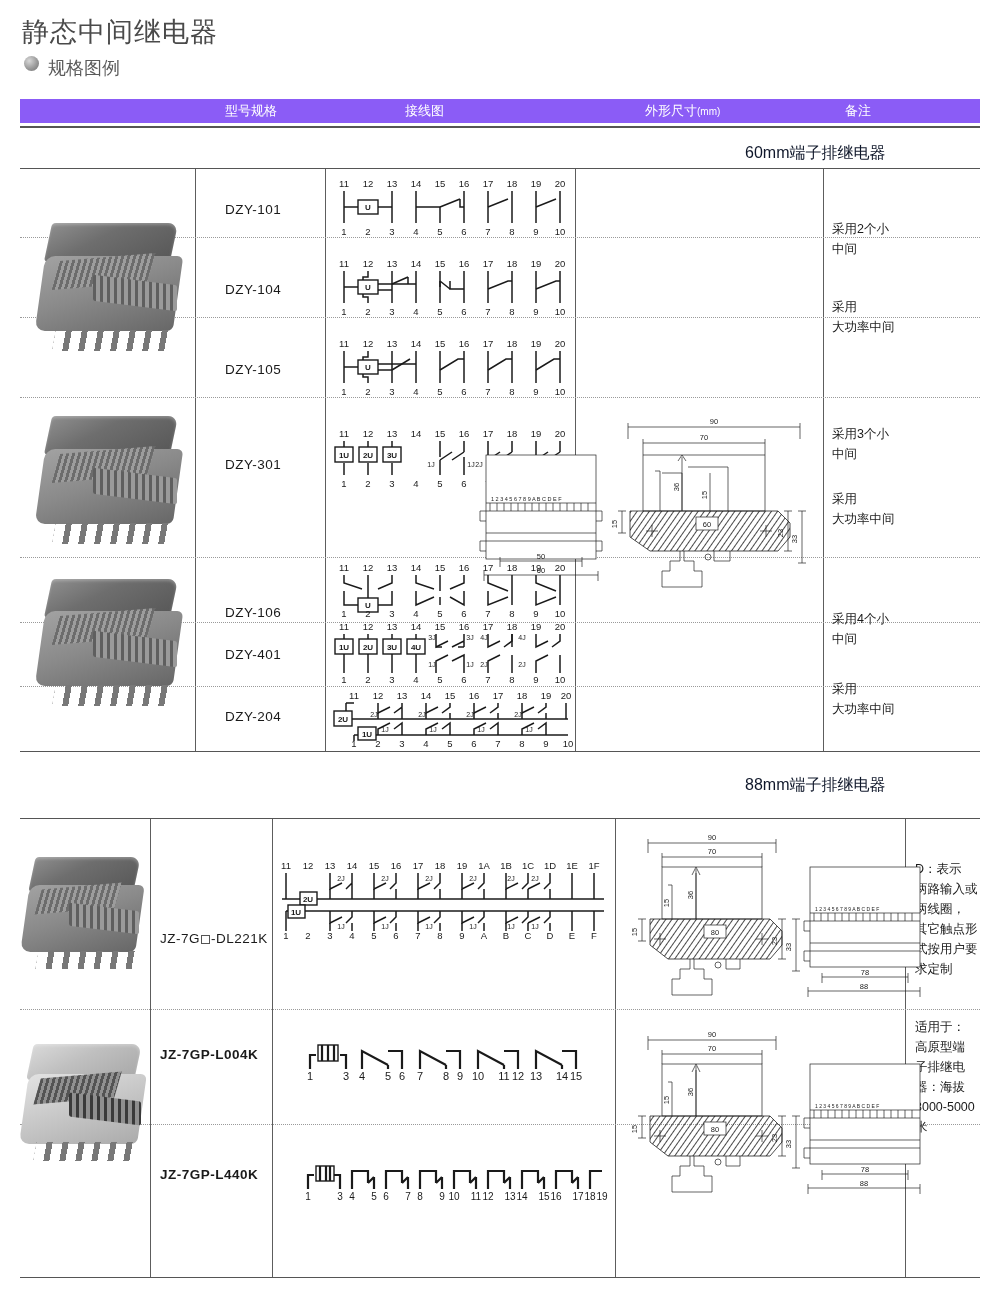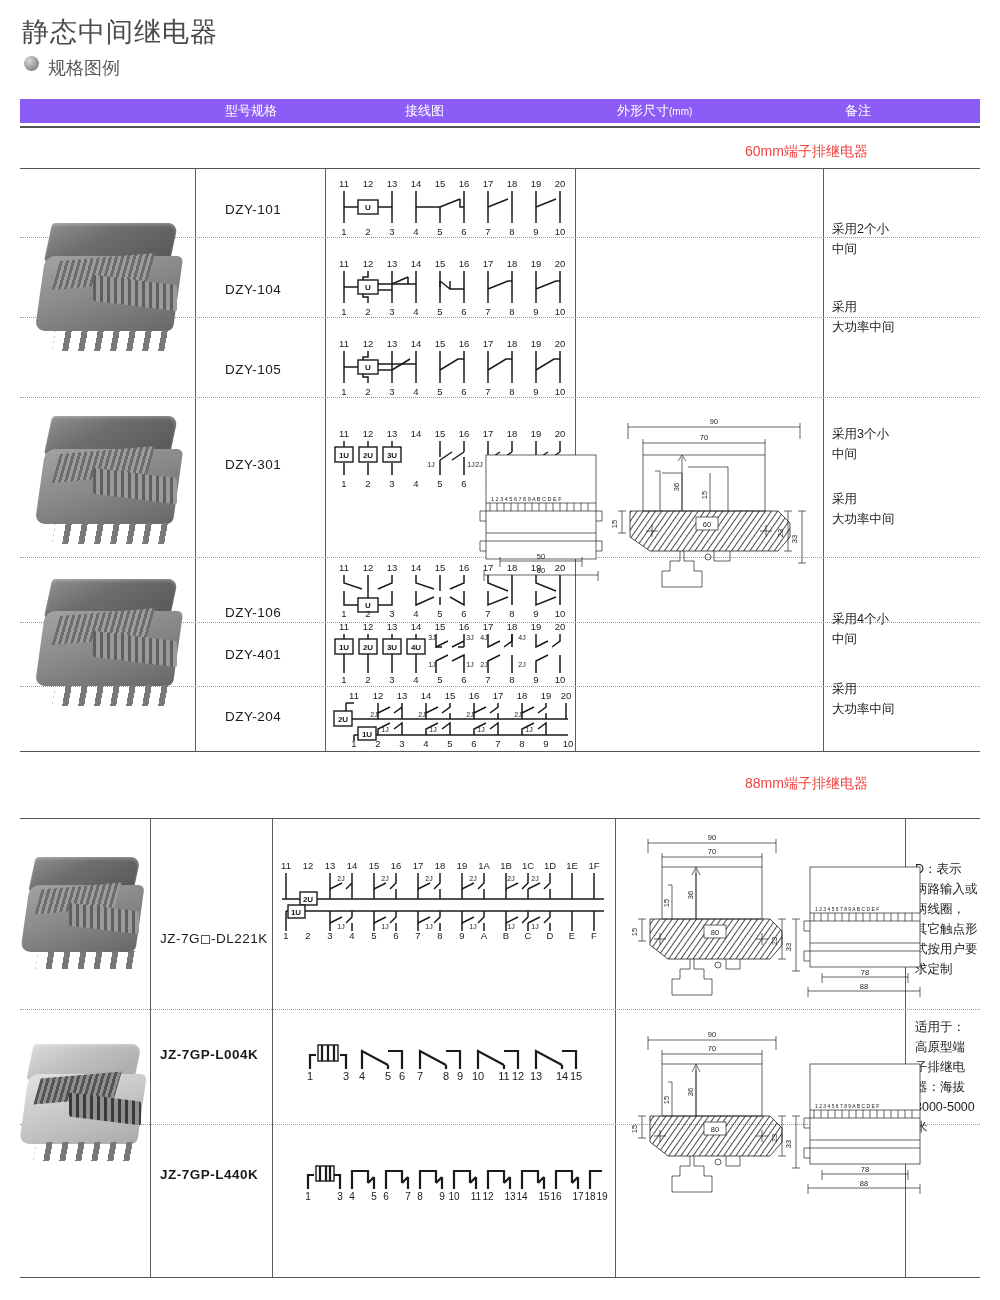--- a/index.html
+++ b/index.html
@@ -29,29 +29,29 @@
   
   .hdrbar {
     position:absolute; left:20px; top:99px; width:960px; height:24px;
     background:#8b5cf6;
   }
   .hdrbar span {
     position:absolute; top:3px; color:#ffffff; font-size:13px; white-space:nowrap;
   }
   .hdr-model  { left:205px; }
   .hdr-wiring { left:385px; }
-  .hdr-dim    { left:597px; }
+  .hdr-dim    { left:625px; }
   .hdr-note   { left:825px; }
   .hdr-dim .unit { font-size:10px; }
 
   .rule-top { position:absolute; left:20px; top:126px; width:960px; height:2px; background:#555; }
 
   
   .section-label {
-    position:absolute; font-size:14px; color:#ef4444; white-space:nowrap;
+    position:absolute; font-size:16px; color:#0f172a; white-space:nowrap;
   }
   .sec60 { left:745px; top:143px; }
   .sec88 { left:745px; top:775px; }
 
   
   .tbl {
     position:absolute; left:20px; width:960px;
     border-top:1.6px solid #555; border-bottom:1.6px solid #555;
   }
   .tbl-60 { top:168px; height:584px; }

